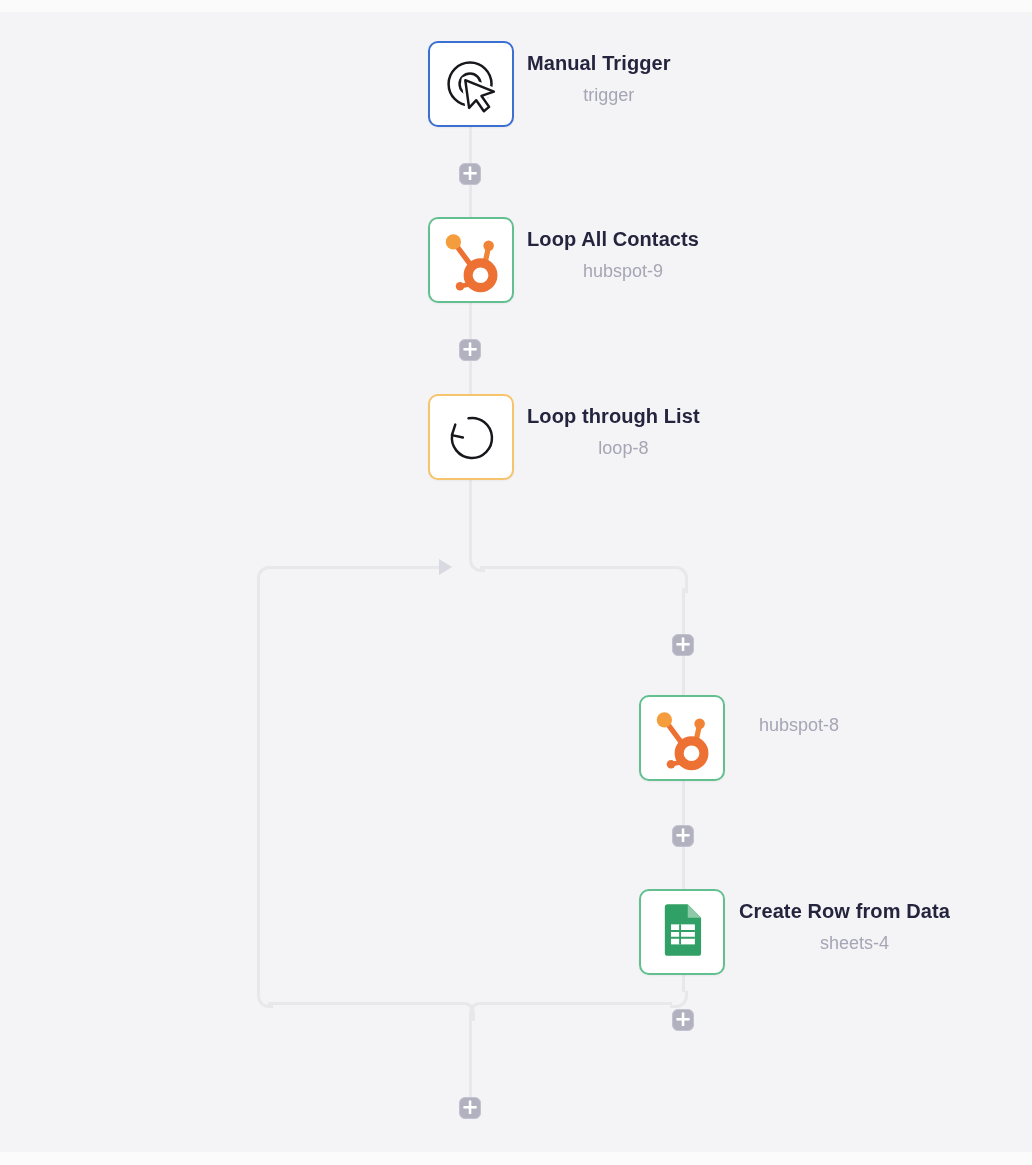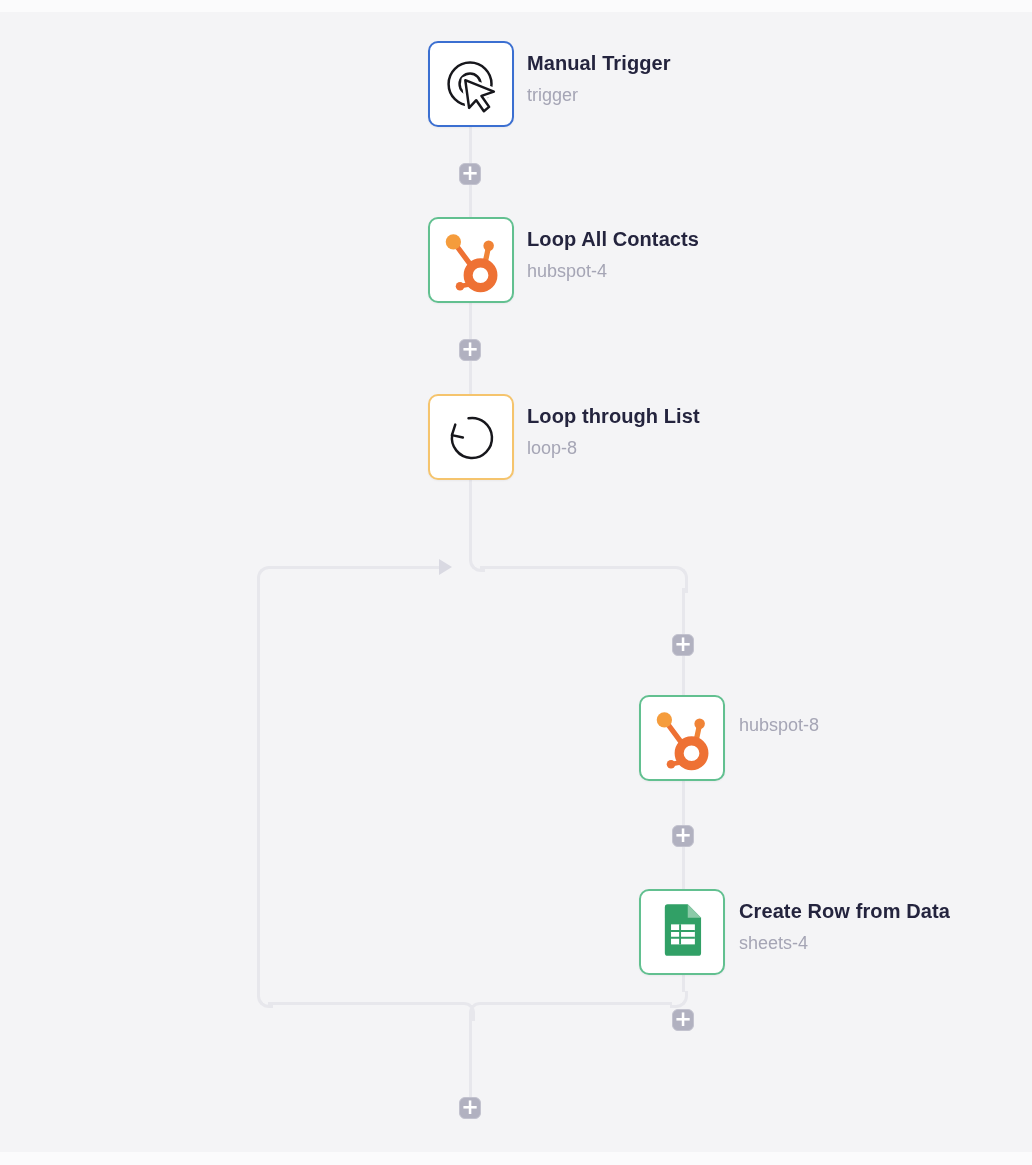--- a/index.html
+++ b/index.html
@@ -28,28 +28,28 @@
     background:#ffffff;border:2px solid #ccc;border-radius:10px;
     display:flex;align-items:center;justify-content:center;
     box-shadow:0 1px 2px rgba(30,30,60,0.05);
     z-index:3;cursor:pointer;
   }
   .node.border-trigger{border-color:#3b6fd1;}
   .node.border-hubspot{border-color:#62c090;}
   .node.border-loop{border-color:#f5c46d;}
   .node.border-sheets{border-color:#62c090;}
 
-  .label{position:absolute;z-index:2;}
+  .label{position:absolute;z-index:2;text-align:center;}
   .label .title{
     font-size:20px;font-weight:700;color:#24243e;line-height:24px;
     white-space:nowrap;letter-spacing:0.1px;
   }
   .label .subtitle{
     font-size:18px;font-weight:400;color:#a5a5b5;line-height:22px;
-    margin-top:9px;white-space:nowrap;
+    margin-top:9px;white-space:nowrap;margin-left:20px;
   }
 
   
   .plus-btn{
     position:absolute;width:22px;height:22px;box-sizing:border-box;
     background:#b1b1c0;border:1px solid #c3c3cf;border-radius:6px;
     display:flex;align-items:center;justify-content:center;
     z-index:4;cursor:pointer;padding:0;
   }
   .plus-btn span{
@@ -141,21 +141,21 @@
       <line x1="58" y1="45" x2="61" y2="31" stroke="#f08336" stroke-width="5.5" stroke-linecap="round"></line>
       <line x1="44" y1="68" x2="34" y2="70" stroke="#ee7134" stroke-width="5" stroke-linecap="round"></line>
       <circle cx="24.5" cy="24" r="8" fill="#f59c3c"></circle>
       <circle cx="61.5" cy="28" r="5.5" fill="#f08336"></circle>
       <circle cx="31.5" cy="70.5" r="4.5" fill="#ee7134"></circle>
       <circle cx="53" cy="59" r="13" fill="none" stroke="#ee7134" stroke-width="9.5"></circle>
     </svg>
   </div>
   <div class="label" style="left:527px;top:227px">
     <div class="title">Loop All Contacts</div>
-    <div class="subtitle">hubspot-4</div>
+    <div class="subtitle">hubspot-9</div>
   </div>
 
   <div class="node border-loop" style="left:428px;top:394px">
     <svg width="82" height="82" viewBox="0 0 86 86">
       <path d="M 40.4,23.3 A 21,21 0 1 1 23.3,40.4" fill="none" stroke="#17171c" stroke-width="2.6" stroke-linecap="round"></path>
       <path d="M 26.5,30 L 23,41 L 34.5,43.5" fill="none" stroke="#17171c" stroke-width="2.6" stroke-linecap="round" stroke-linejoin="round"></path>
     </svg>
   </div>
   <div class="label" style="left:527px;top:404px">
     <div class="title">Loop through List</div>

